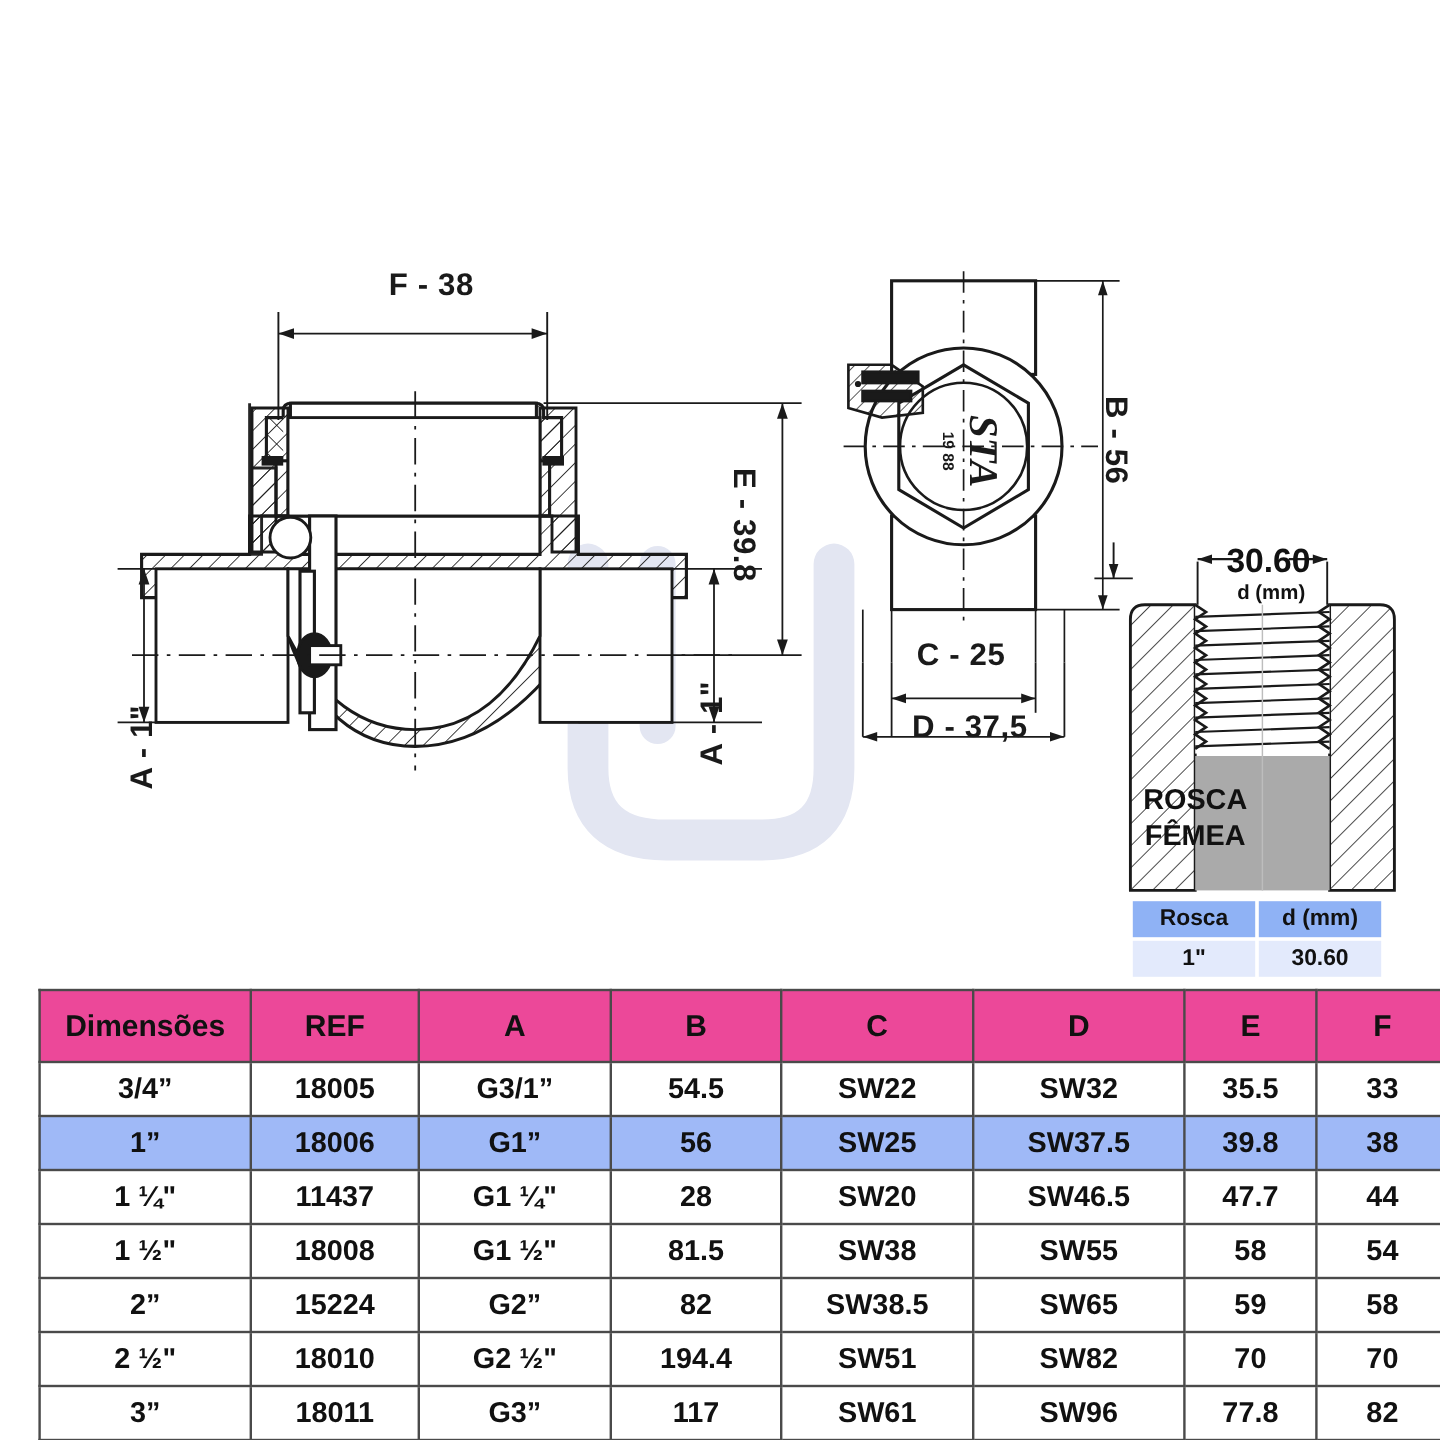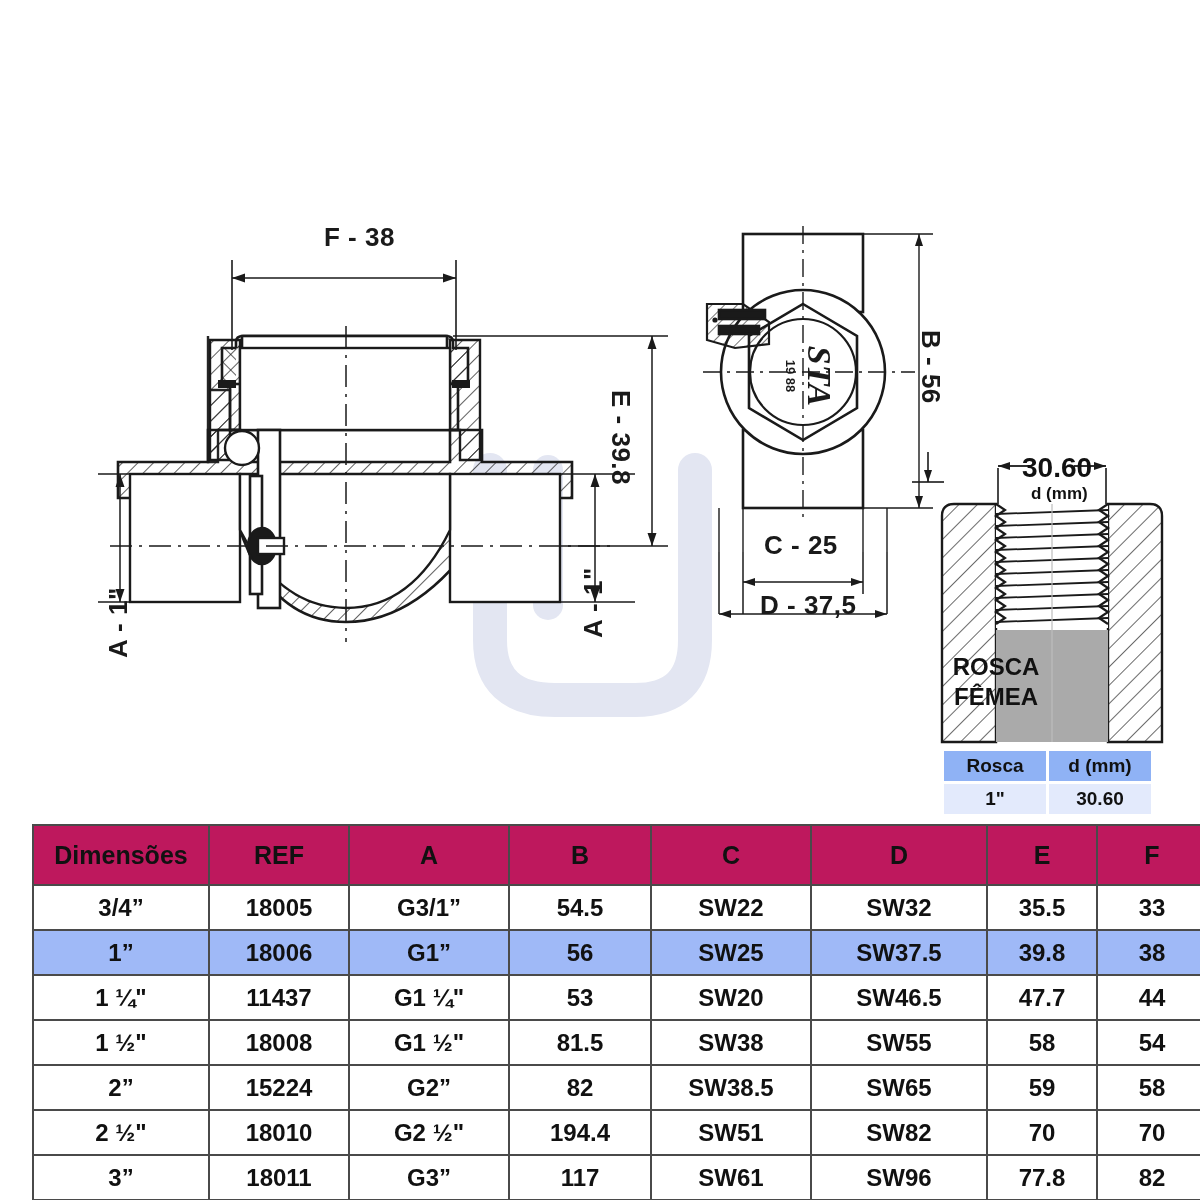--- a/index.html
+++ b/index.html
@@ -64,21 +64,21 @@
     position:absolute;left:32px;top:824px;width:1136px;z-index:5;
     border-collapse:collapse;table-layout:fixed;
     background:#fff;
   }
   .main-table td{
     border:2px solid #4a4a4a;
     text-align:center;vertical-align:middle;
     font-size:24px;font-weight:700;color:#111;
     height:41px;
   }
-  .main-table tr.head td{background:#be185d;height:56px;font-size:25px;}
+  .main-table tr.head td{background:#ec4899;height:56px;font-size:25px;}
   .main-table tr.hl td{background:#9fb9f7;}
   .main-table col.c0{width:176px;}
   .main-table col.c1{width:140px;}
   .main-table col.c2{width:160px;}
   .main-table col.c3{width:142px;}
   .main-table col.c4{width:160px;}
   .main-table col.c5{width:176px;}
   .main-table col.c6{width:110px;}
   .main-table col.c7{width:110px;}
 
@@ -427,21 +427,21 @@
           <td>56</td>
           <td>SW25</td>
           <td>SW37.5</td>
           <td>39.8</td>
           <td>38</td>
         </tr>
         <tr>
           <td>1 ¼"</td>
           <td>11437</td>
           <td>G1 ¼"</td>
-          <td>53</td>
+          <td>28</td>
           <td>SW20</td>
           <td>SW46.5</td>
           <td>47.7</td>
           <td>44</td>
         </tr>
         <tr>
           <td>1 ½"</td>
           <td>18008</td>
           <td>G1 ½"</td>
           <td>81.5</td>

